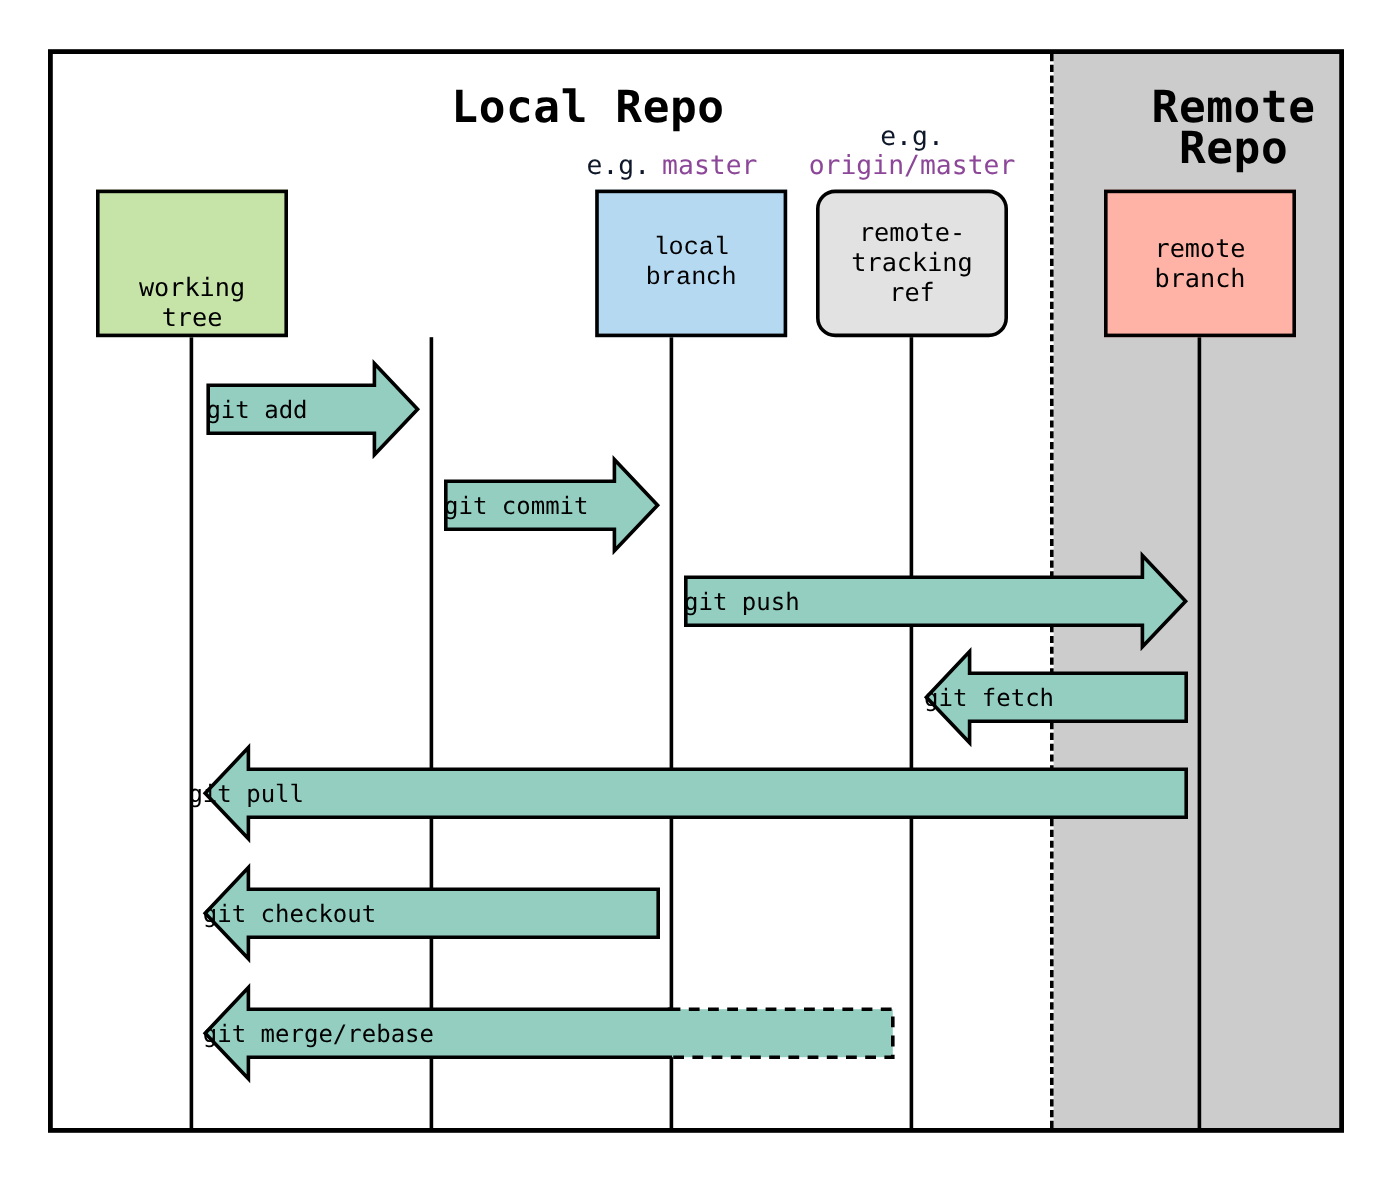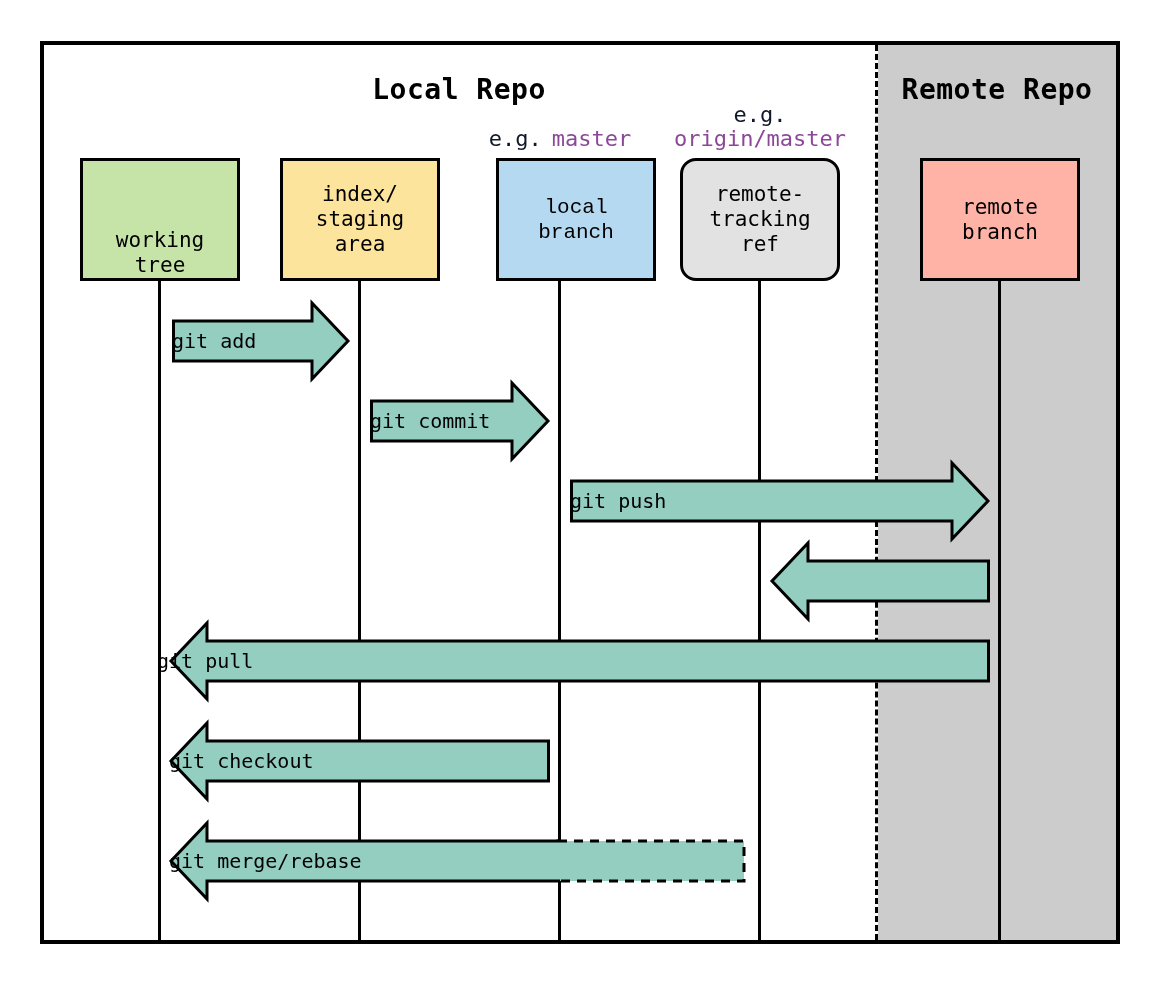--- a/index.html
+++ b/index.html
@@ -20,22 +20,23 @@
   .remote-bg{
     position:absolute;left:878px;top:45px;width:238px;height:895px;
     background:var(--remote-bg);z-index:0;
   }
   .divider{
     position:absolute;left:875px;top:45px;width:0;height:895px;
     border-left:3px dashed var(--line);z-index:1;
   }
   .repo-title{
     position:absolute;top:73px;height:34px;line-height:34px;
-    font-size:28px;font-weight:bold;text-align:center;z-index:2;
+    font-size:37px;font-weight:bold;text-align:center;z-index:2;
     letter-spacing:0.5px;
+    padding-left:31px;
   }
   .title-local{left:40px;width:838px;}
   .title-remote{left:878px;width:238px;}
   .eg-label{
     position:absolute;text-align:center;font-size:22px;line-height:24px;z-index:2;
   }
   .eg-local{left:480px;top:127px;width:160px;}
   .eg-remote{left:660px;top:103px;width:200px;}
   .eg-prefix{color:#0f172a;}
   .eg-local .eg-prefix{margin-right:10px;}
@@ -88,25 +89,20 @@
   <div class="lifeline ll-1"></div>
   <div class="lifeline ll-2"></div>
   <div class="lifeline ll-3"></div>
   <div class="lifeline ll-4"></div>
   <div class="lifeline ll-5"></div>
 
   <div class="node-box box-1">
     <div>working</div>
     <div>tree</div>
   </div>
-  <div class="node-box box-2">
-    <div>index/</div>
-    <div>staging</div>
-    <div>area</div>
-  </div>
   <div class="node-box box-3">
     <div>local</div>
     <div>branch</div>
   </div>
   <div class="node-box box-4">
     <div>remote-</div>
     <div>tracking</div>
     <div>ref</div>
   </div>
   <div class="node-box box-5">
@@ -125,20 +121,21 @@
   <div class="arrow-label" style="left:370px;top:408px;width:180px">git commit</div>
 
   <svg class="arrow-svg" style="left:570px;top:461px" width="420" height="80" viewBox="0 0 420 80">
     <path class="arrow-shape" d="M1.5,20 H382 V2 L418,40 L382,78 V60 H1.5 Z"></path>
   </svg>
   <div class="arrow-label" style="left:570px;top:488px;width:420px">git push</div>
 
   <svg class="arrow-svg" style="left:770px;top:541px" width="220" height="80" viewBox="0 0 220 80">
     <path class="arrow-shape" d="M218.5,20 H38 V2 L2,40 L38,78 V60 H218.5 Z"></path>
   </svg>
+  <div class="arrow-label" style="left:770px;top:568px;width:220px">git fetch</div>
 
   <svg class="arrow-svg" style="left:169px;top:621px" width="821" height="80" viewBox="0 0 821 80">
     <path class="arrow-shape" d="M819.5,20 H38 V2 L2,40 L38,78 V60 H819.5 Z"></path>
   </svg>
   <div class="arrow-label" style="left:157px;top:648px;width:821px">git pull</div>
 
   <svg class="arrow-svg" style="left:169px;top:721px" width="381" height="80" viewBox="0 0 381 80">
     <path class="arrow-shape" d="M379.5,20 H38 V2 L2,40 L38,78 V60 H379.5 Z"></path>
   </svg>
   <div class="arrow-label" style="left:169px;top:748px;width:381px">git checkout</div>

